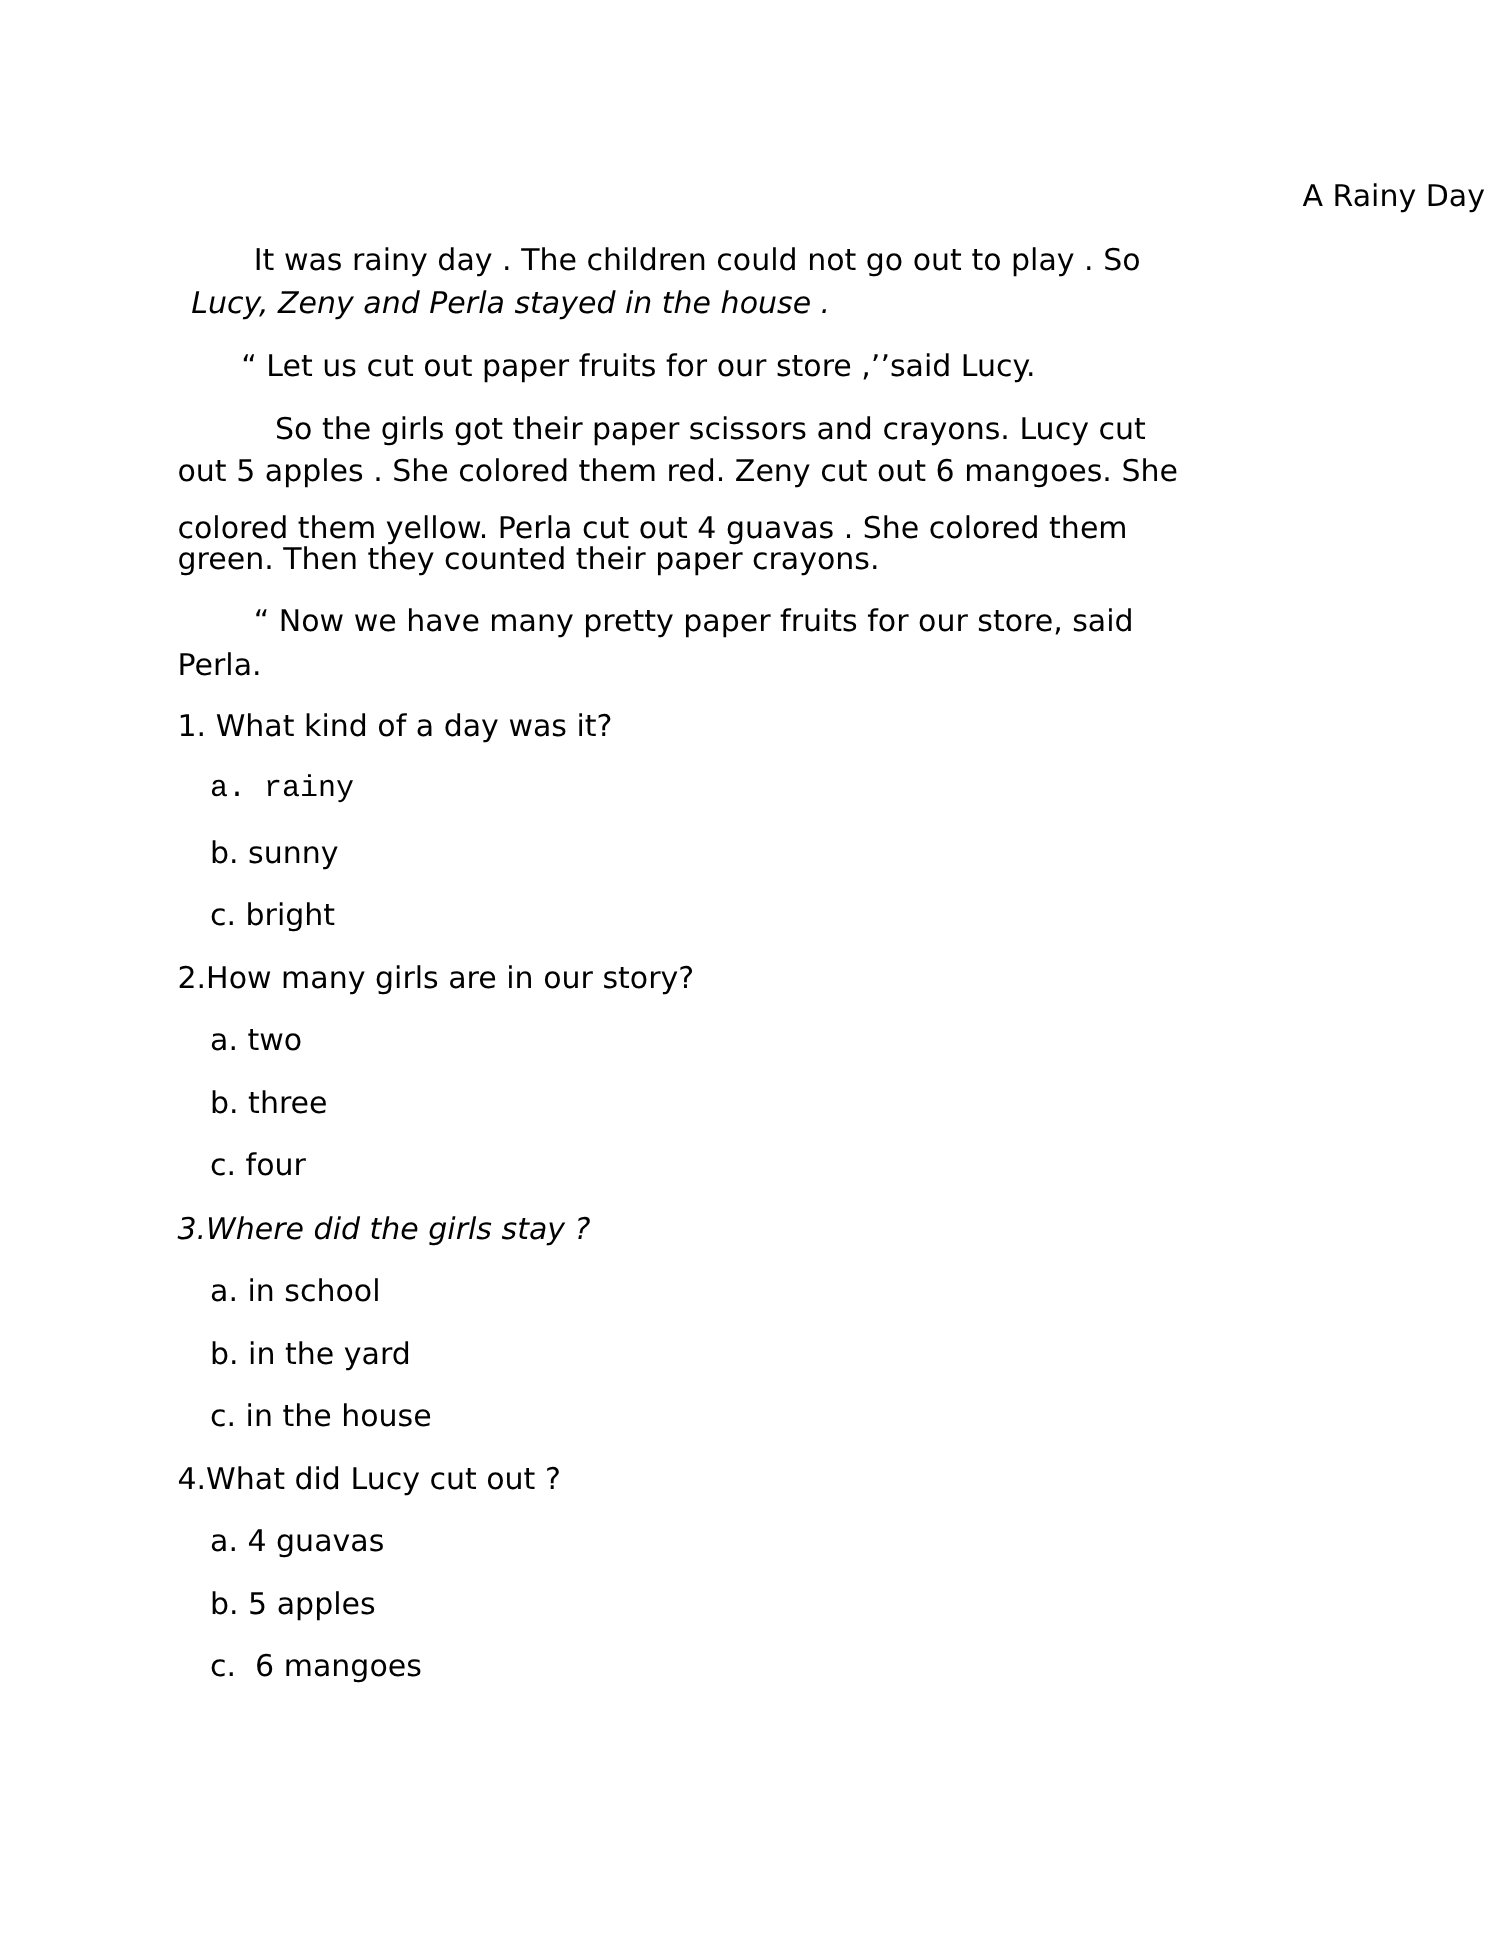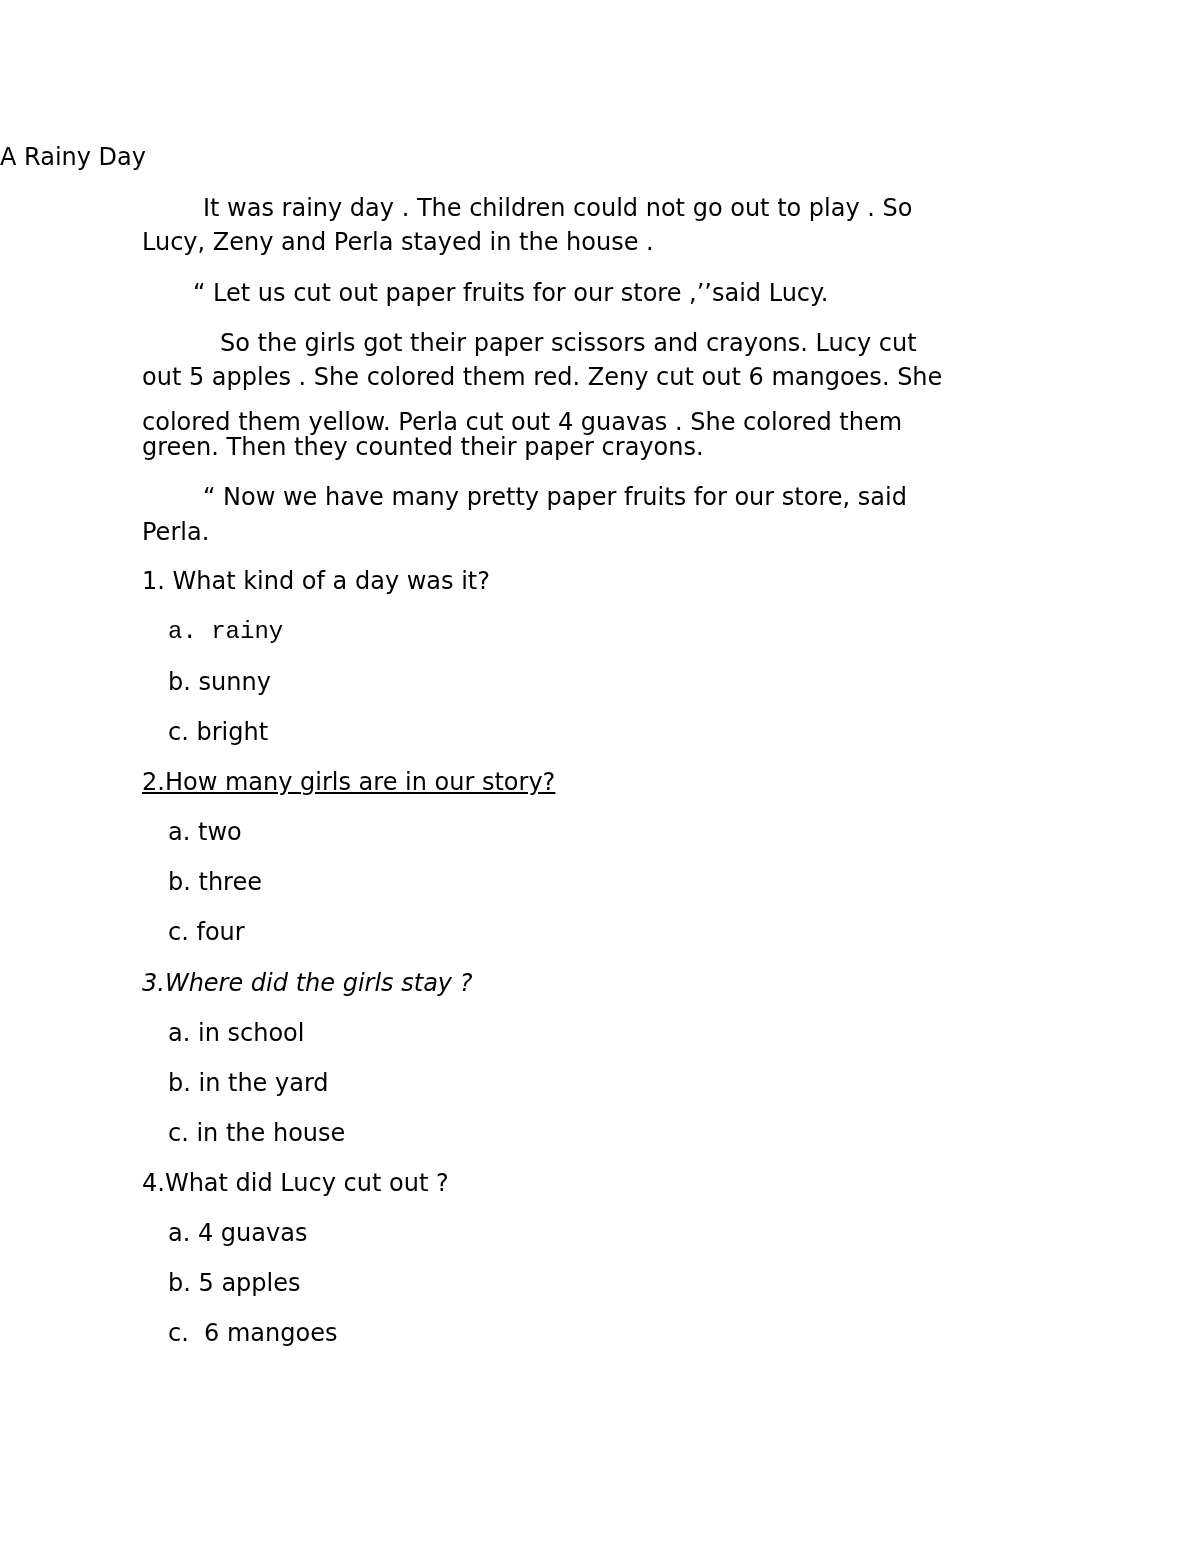--- a/index.html
+++ b/index.html
@@ -18,53 +18,53 @@
     }
     .line {
       position: absolute;
       white-space: pre;
       line-height: 30px;
       height: 30px;
     }
     .title {
       left: 0;
       width: 1188px;
-      text-align: left;
+      text-align: right;
       padding-left: 0;
     }
   </style>
 </head>
 <body>
 
 <div>
 
   <div class="line title" style="top:142px;">A Rainy Day</div>
 
   <div>
     <div class="line" style="top:193px; left:203px;">It was rainy day . The children could not go out to play . So</div>
-    <div class="line" style="top:227px; left:142px;">Lucy, Zeny and Perla stayed in the house .</div>
+    <div class="line" style="top:227px; left:153px;font-style:italic;">Lucy, Zeny and Perla stayed in the house .</div>
 
     <div class="line" style="top:278px; left:193px;">“ Let us cut out paper fruits for our store ,’’said Lucy.</div>
 
     <div class="line" style="top:328px; left:220px;text-align:center;">So the girls got their paper scissors and crayons. Lucy cut</div>
     <div class="line" style="top:362px; left:142px;">out 5 apples . She colored them red. Zeny cut out 6 mangoes. She</div>
     <div class="line" style="top:397px; left:142px;margin-top:10px;">colored them yellow. Perla cut out 4 guavas . She colored them</div>
     <div class="line" style="top:432px; left:142px;">green. Then they counted their paper crayons.</div>
 
     <div class="line" style="top:482px; left:203px;">“ Now we have many pretty paper fruits for our store, said</div>
     <div class="line" style="top:517px; left:142px;">Perla.</div>
   </div>
 
   <div>
     <div class="line" style="top:566px; left:142px;">1. What kind of a day was it?</div>
     <div class="line" style="top:617px; left:168px;font-family:Liberation Mono, monospace;">a. rainy</div>
     <div class="line" style="top:667px; left:168px;">b. sunny</div>
     <div class="line" style="top:717px; left:168px;">c. bright</div>
 
-    <div class="line" style="top:767px; left:142px;text-decoration:underline;">2.How many girls are in our story?</div>
+    <div class="line" style="top:767px; left:142px;">2.How many girls are in our story?</div>
     <div class="line" style="top:817px; left:168px;">a. two</div>
     <div class="line" style="top:867px; left:168px;">b. three</div>
     <div class="line" style="top:917px; left:168px;">c. four</div>
 
     <div class="line" style="top:968px; left:142px;font-style:italic;">3.Where did the girls stay ?</div>
     <div class="line" style="top:1018px; left:168px;">a. in school</div>
     <div class="line" style="top:1068px; left:168px;">b. in the yard</div>
     <div class="line" style="top:1118px; left:168px;">c. in the house</div>
 
     <div class="line" style="top:1168px; left:142px;">4.What did Lucy cut out ?</div>

